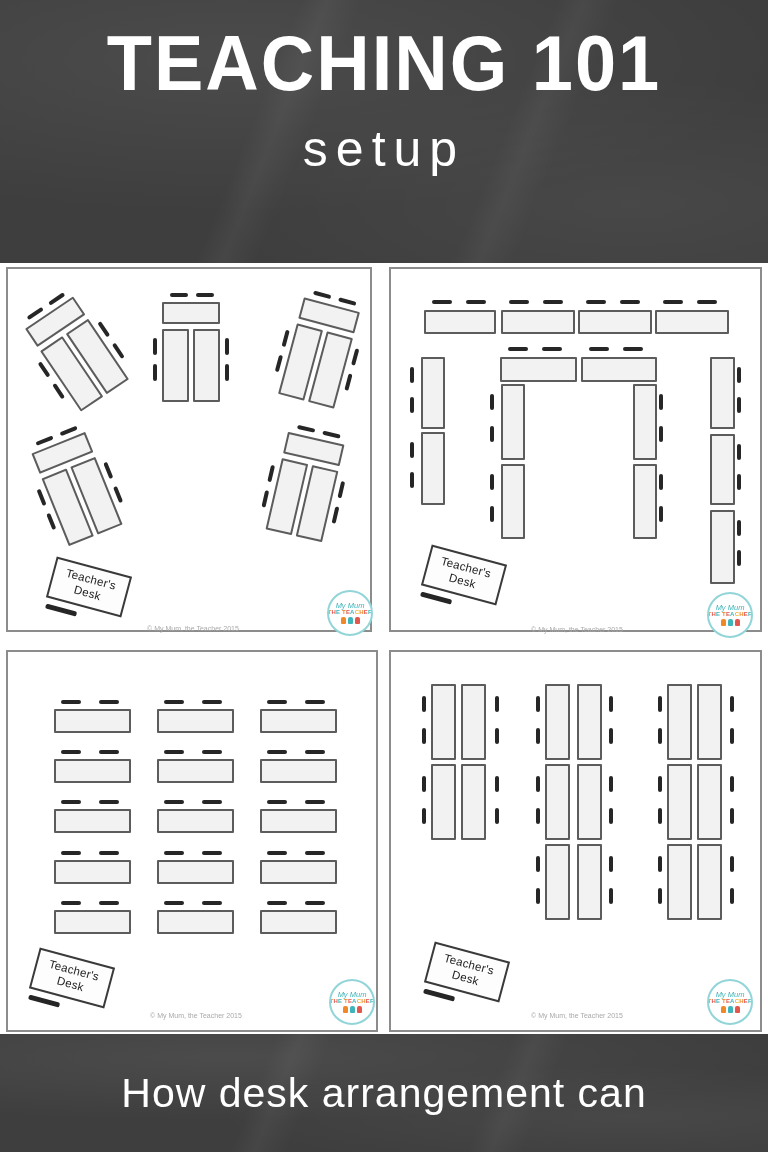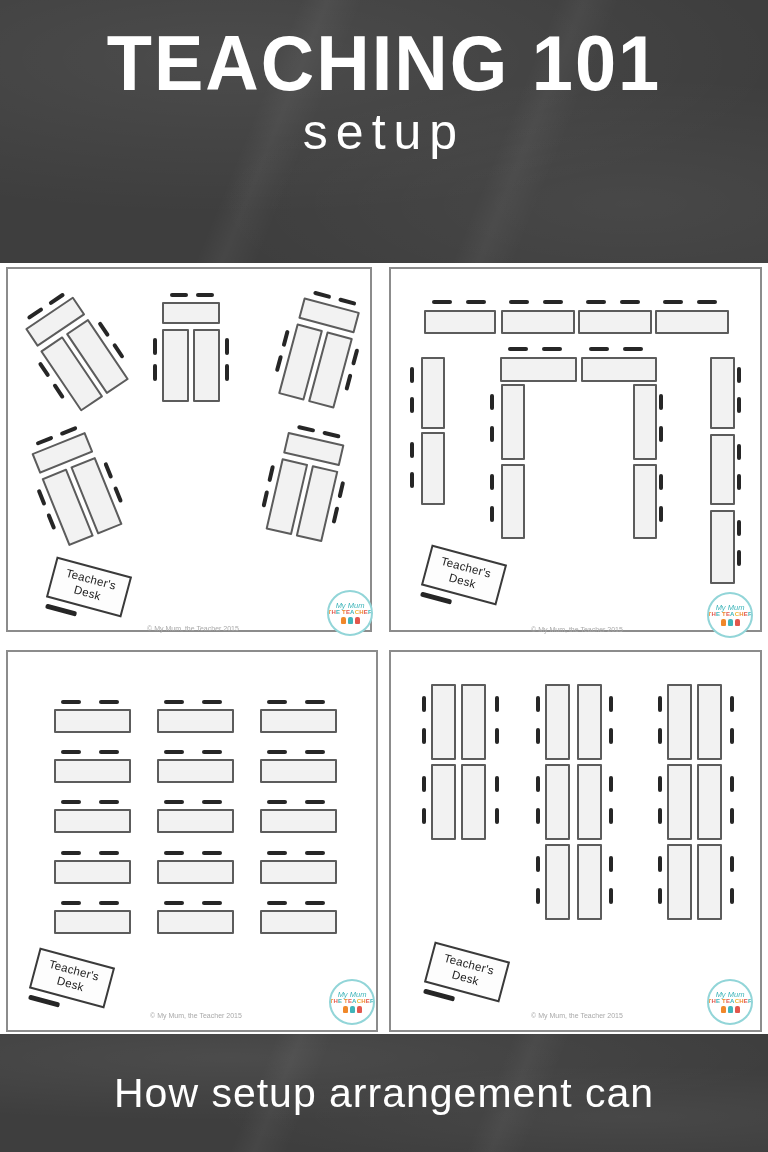--- a/index.html
+++ b/index.html
@@ -13,21 +13,21 @@
       radial-gradient(100% 80% at 82% 70%, rgba(255,255,255,.05), transparent 55%),
       linear-gradient(112deg, transparent 34%, rgba(255,255,255,.045) 37%, transparent 41%,
                       transparent 63%, rgba(255,255,255,.04) 66%, transparent 70%),
       radial-gradient(140% 130% at 50% 50%, rgba(0,0,0,0) 55%, rgba(0,0,0,.30) 100%);}
   .chalk-top{top:0;height:291px;}
   .chalk-bottom{top:1034px;height:118px;display:flex;flex-direction:column;justify-content:center;}
 
   .title{margin:0;padding-top:26px;text-align:center;color:var(--title-text,#fff);
          font-size:74px;font-weight:bold;letter-spacing:2px;line-height:1;transform:scaleY(1.05);}
   .sub1{text-align:center;color:#fff;font-size:56px;letter-spacing:10px;margin-top:12px;line-height:1;font-weight:normal;}
-  .sub2{text-align:center;color:#fff;font-size:50px;letter-spacing:8px;margin-top:7px;line-height:1;font-weight:normal;}
+  .sub2{text-align:center;color:#fff;font-size:50px;letter-spacing:8px;margin-top:24px;line-height:1;font-weight:normal;}
   .footer-line{text-align:center;color:#fff;font-size:41px;line-height:50px;letter-spacing:1px;}
 
   
   .band{position:absolute;top:263px;left:0;width:768px;height:771px;background:#fff;}
   .panel{position:absolute;background:var(--panel-background,#fff);
          border:2px solid var(--panel-border,#8c8c8c);box-sizing:border-box;}
 
   .desk{position:absolute;background:var(--desk-fill,#f2f2f2);
         border:2px solid var(--desk-border,#5c5c5c);box-sizing:border-box;border-radius:1px;}
   .chair{position:absolute;background:var(--chair-dash,#262626);border-radius:2px;}
@@ -326,16 +326,16 @@
             <span class="kid" style="background: rgb(240, 136, 42);"></span>
             <span class="kid" style="background: rgb(63, 181, 186);"></span>
             <span class="kid" style="background: rgb(226, 87, 77);"></span>
           </div>
         </div>
         <div class="copyright" style="left: 96px; top: 359px; width: 180px; height: 10px;">© My Mum, the Teacher 2015</div>
       </div>
     </div>
 
   <div class="chalk chalk-bottom">
-    <div class="footer-line">How setup arrangement can</div>
+    <div class="footer-line">How desk arrangement can</div>
   </div>
 
 </div>
 
 </body></html>

